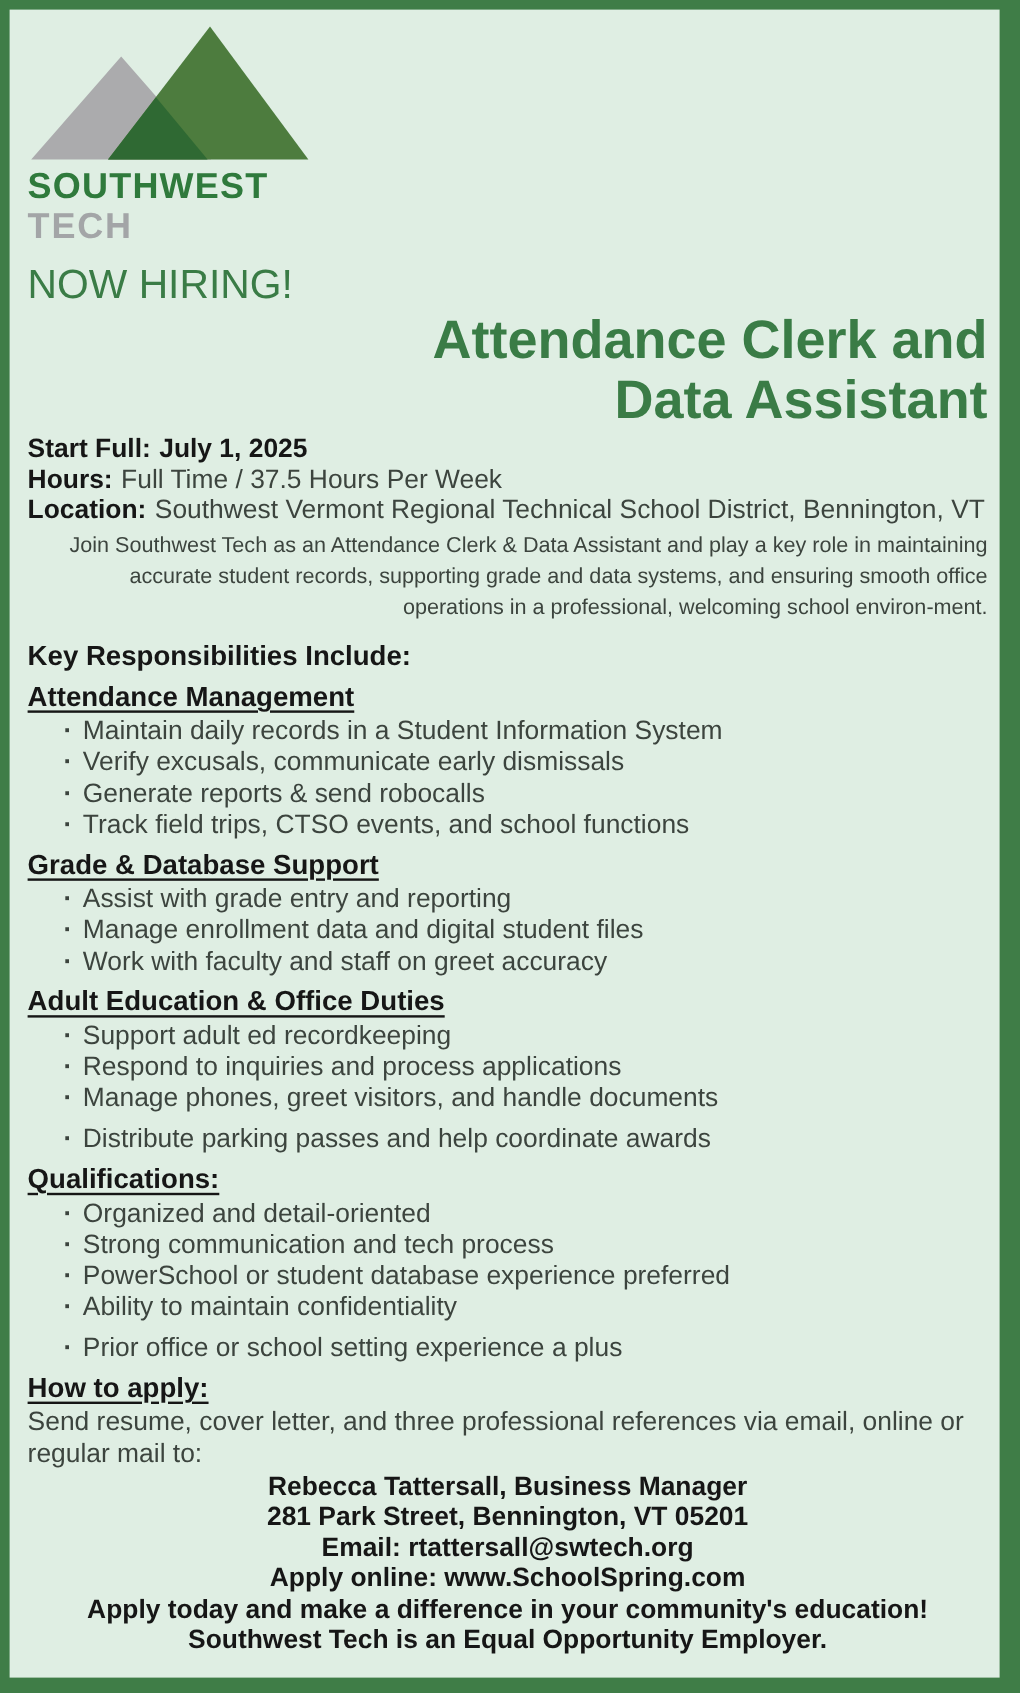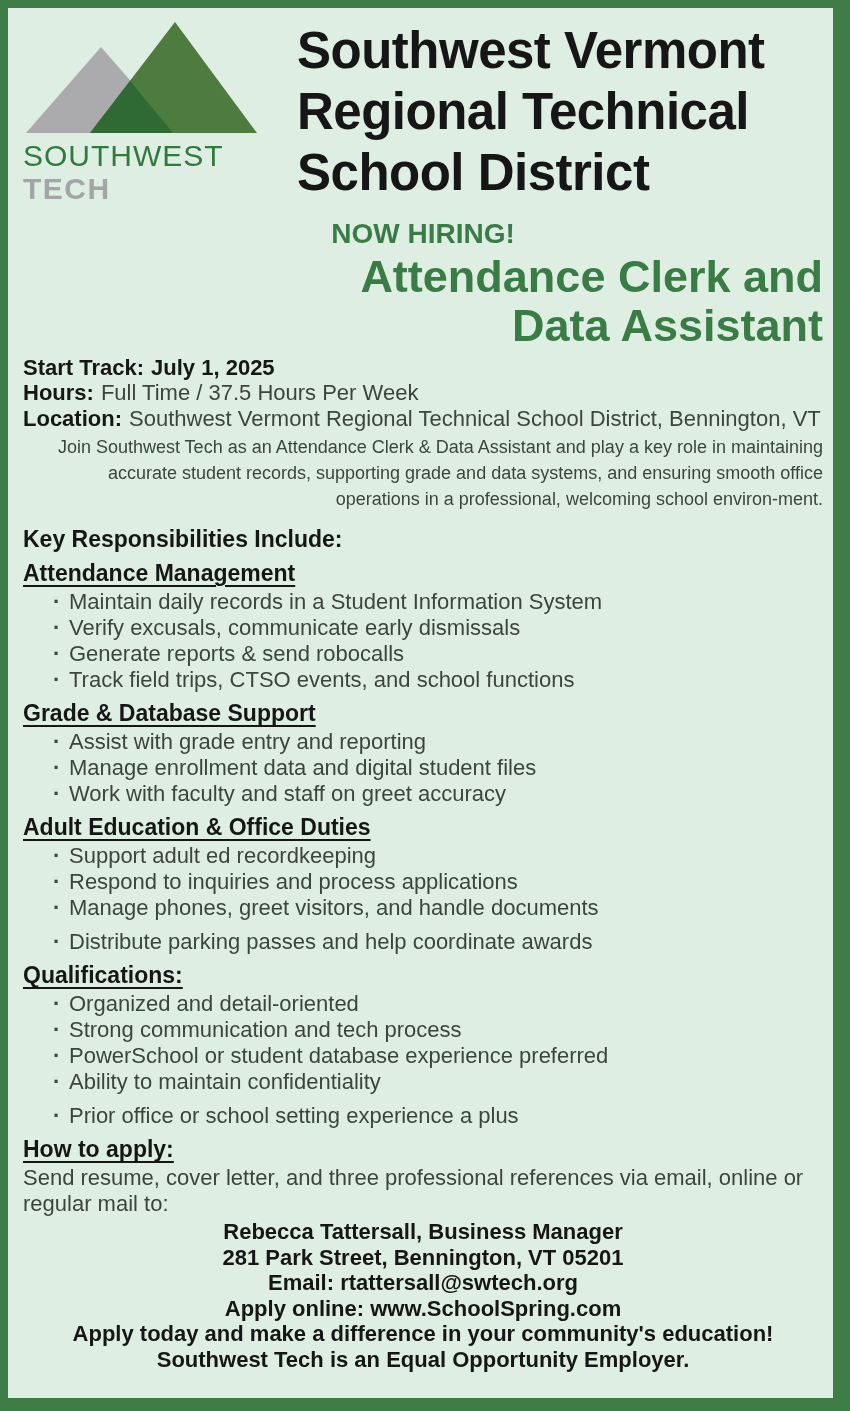--- a/index.html
+++ b/index.html
@@ -18,32 +18,32 @@
     position:absolute; left:8px; top:8px; right:17px; bottom:13px;
     background:var(--bg);
     box-sizing:border-box;
     padding:12px 10px 0 15px;
     overflow:hidden;
   }
   
   .masthead{display:flex; align-items:flex-start;}
   .logo{width:240px; flex:0 0 240px;}
   .logo svg{display:block;}
-  .logo-sw{color:var(--logo-text-green); font-weight:400; font-size:30px; letter-spacing:1px; line-height:1.1; margin-top:5px;}
+  .logo-sw{color:var(--logo-text-green); font-weight:700; font-size:30px; letter-spacing:1px; line-height:1.1; margin-top:5px;}
   .logo-tech{color:var(--logo-text-gray); font-weight:700; font-size:30px; letter-spacing:1.5px; line-height:1.1;}
   .district{
     margin:0 0 0 34px; padding:0;
     color:var(--text-black); font-weight:700; font-size:51px; line-height:1.2;
     letter-spacing:-0.5px;
   }
   .district span{display:block;}
   
   .now-hiring{
-    margin-top:14px; text-align:center;
-    color:var(--accent-green); font-weight:700; font-size:28px; line-height:1.1;
+    margin-top:14px; 
+    color:var(--accent-green); font-weight:400; font-size:34px; line-height:1.1;
   }
   .job-title{
     margin:2px 0 4px; text-align:right;
     color:var(--accent-green); font-weight:700; font-size:45px; line-height:1.1;
   }
   .job-title span{display:block;}
   
   .detail{margin:0; font-size:22px; line-height:25.5px; color:var(--text-dark);}
   .detail .lbl{font-weight:700; color:var(--text-black); margin-right:7px;}
   .detail.all-bold .val{font-weight:700; color:var(--text-black);}
@@ -78,35 +78,30 @@
     <div class="masthead">
       <div class="logo">
         <svg width="238" height="114" viewBox="0 0 238 114">
           <polygon points="3,113 78,27 153,113" style="fill:var(--logo-gray,#ababad)"></polygon>
           <polygon points="67,113 152,2 234,113" style="fill:var(--logo-green,#4d7c3e)"></polygon>
           <polygon points="67,113 150,113 107,61" style="fill:var(--logo-green-dark,#2f6933)"></polygon>
         </svg>
         <div class="logo-sw">SOUTHWEST</div>
         <div class="logo-tech">TECH</div>
       </div>
-      <h1 class="district">
-        <span>Southwest Vermont</span>
-        <span>Regional Technical</span>
-        <span>School District</span>
-      </h1>
     </div>
 
     <div class="now-hiring">NOW HIRING!</div>
     <h2 class="job-title">
       <span>Attendance Clerk and</span>
       <span>Data Assistant</span>
     </h2>
 
     <p class="detail all-bold">
-      <span class="lbl">Start Track:</span><span class="val">July 1, 2025</span>
+      <span class="lbl">Start Full:</span><span class="val">July 1, 2025</span>
     </p>
     <p class="detail">
       <span class="lbl">Hours:</span><span class="val">Full Time / 37.5 Hours Per Week</span>
     </p>
     <p class="detail">
       <span class="lbl">Location:</span><span class="val">Southwest Vermont Regional Technical School District, Bennington, VT</span>
     </p>
 
     <p class="intro">Join Southwest Tech as an Attendance Clerk &amp; Data Assistant and play a key role in maintaining accurate student records, supporting grade and data systems, and ensuring smooth office operations in a professional, welcoming school environ-ment.</p>
 

